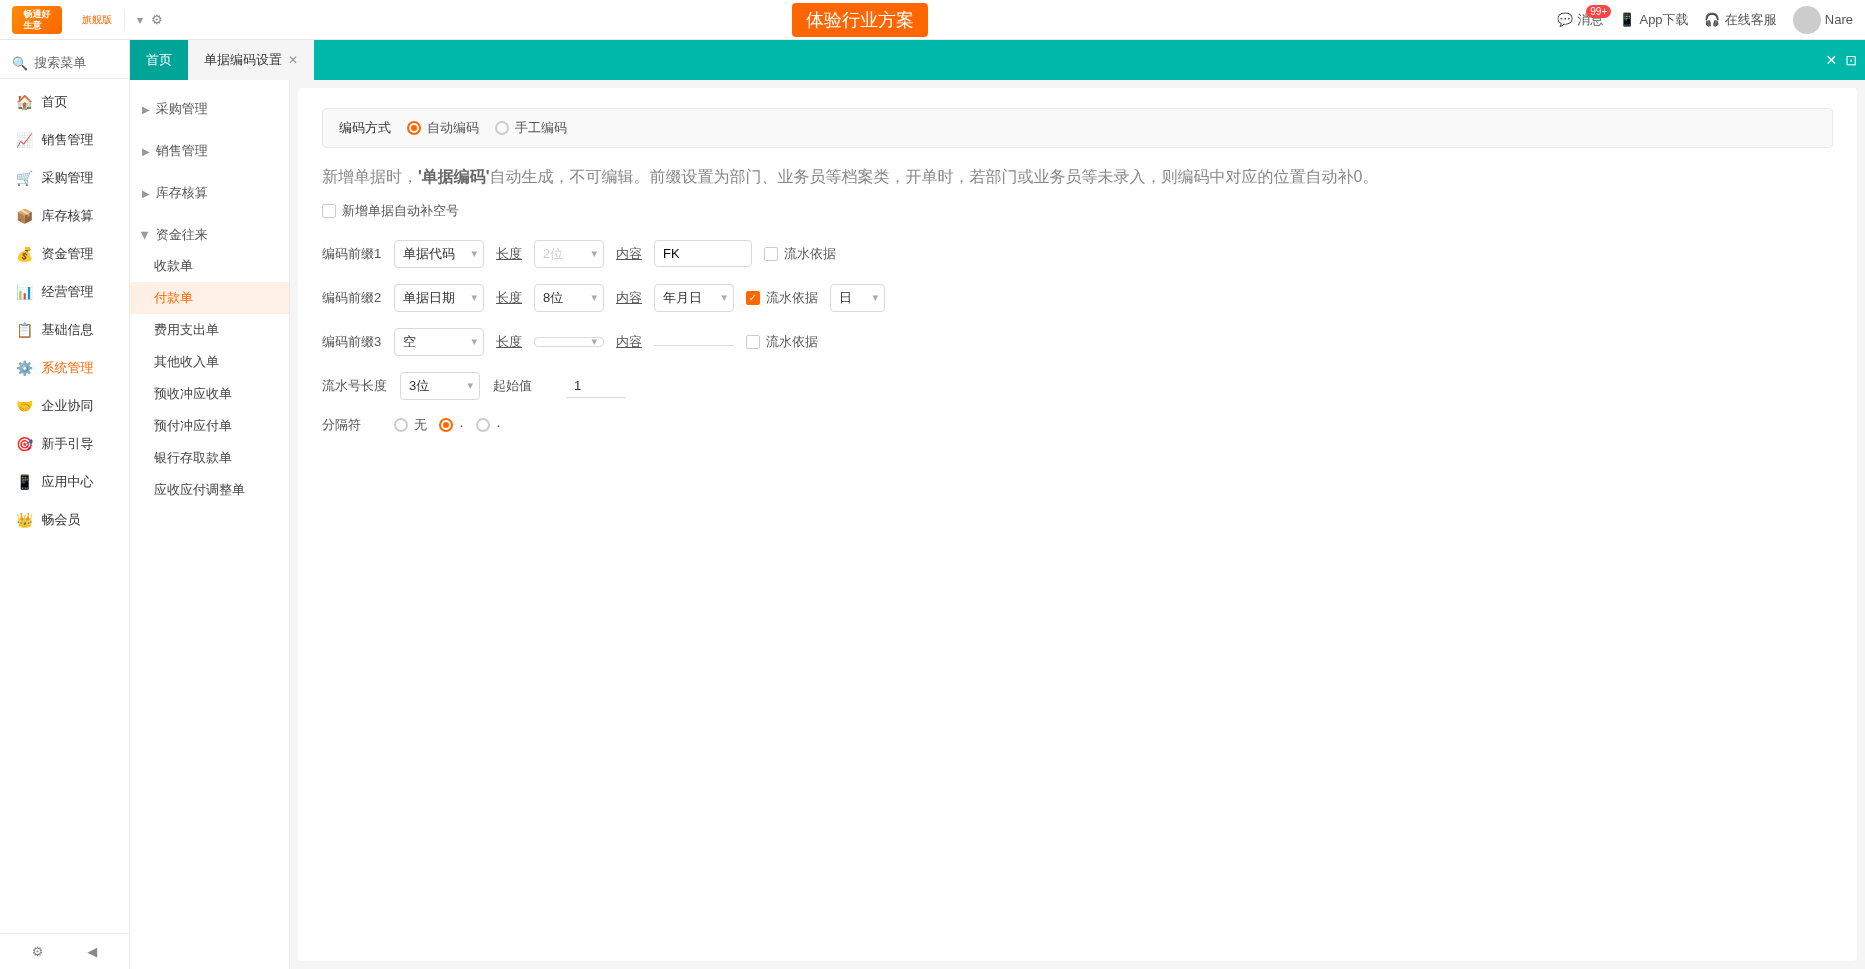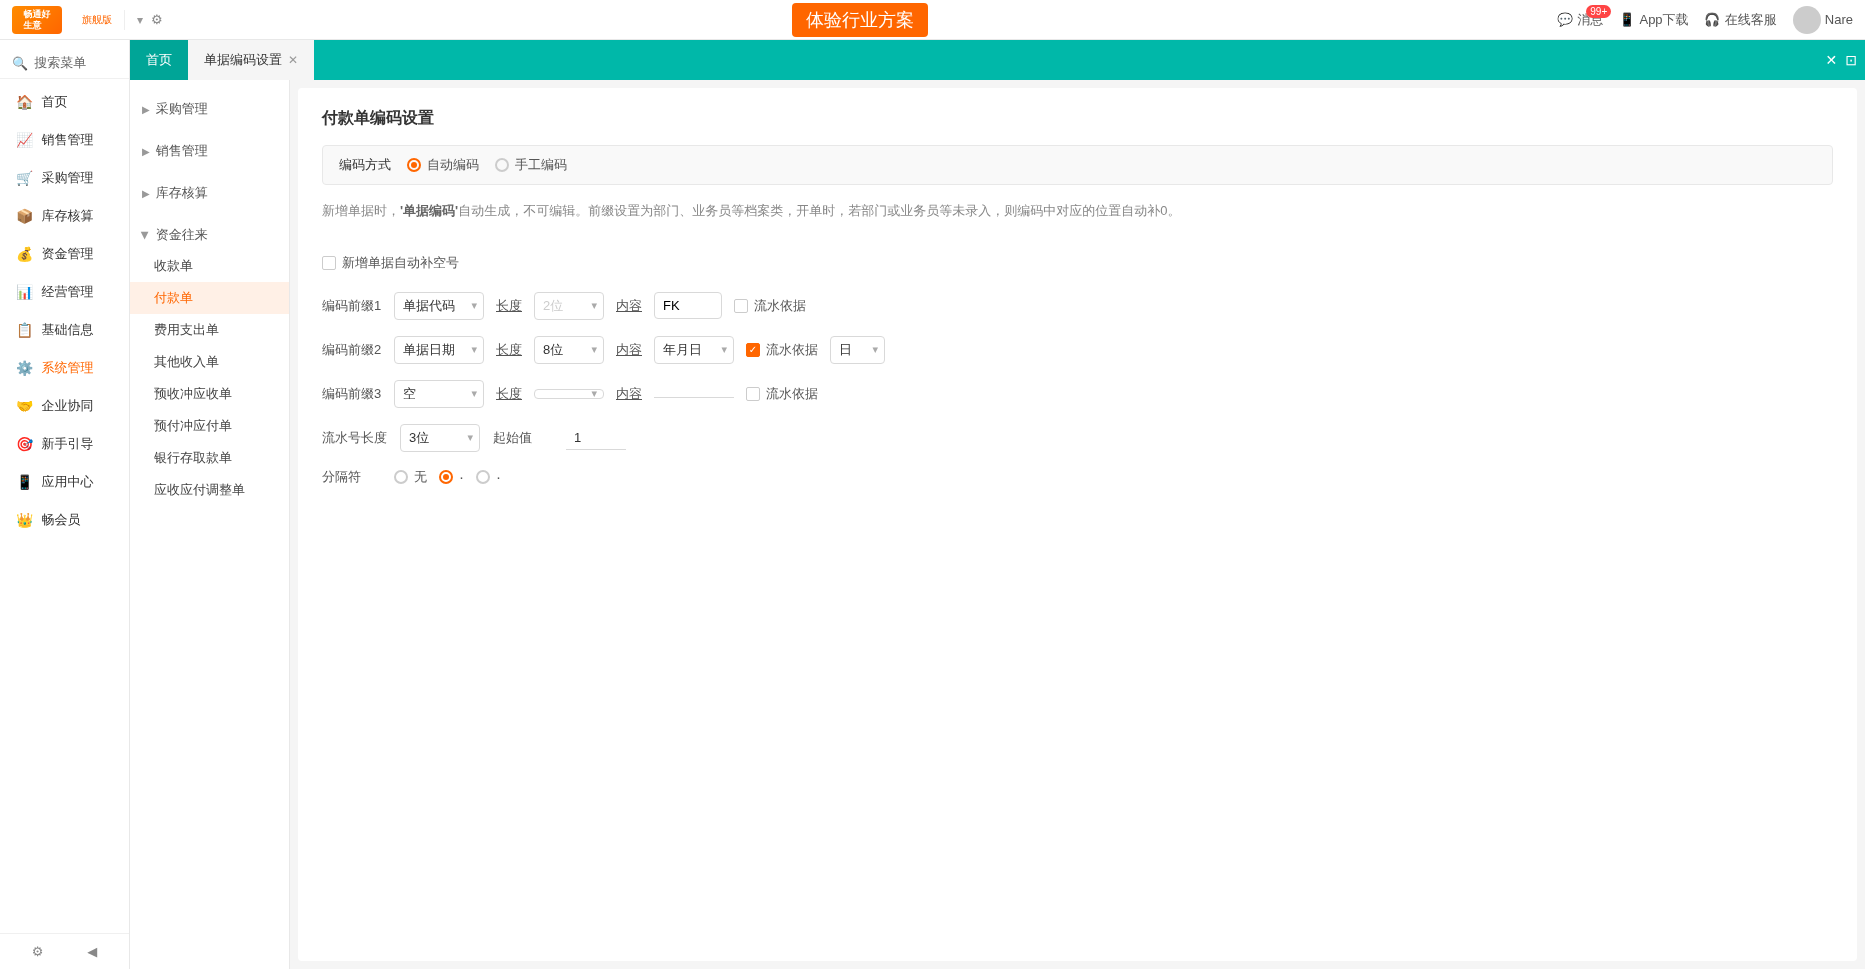--- a/index.html
+++ b/index.html
@@ -203,23 +203,23 @@
     .radio-custom.checked { border-color: #ff6600; }
     .radio-custom.checked::after {
       content: '';
       width: 6px; height: 6px;
       background: #ff6600;
       border-radius: 50%;
     }
 
     
     .info-text {
-      font-size: 13px;
+      font-size: 16px;
       color: #888;
-      margin-bottom: 32px;
+      margin-bottom: 12px;
       line-height: 1.6;
     }
     .info-text em { font-style: normal; font-weight: 600; color: #666; }
 
     
     .preview-box {
       border: 1px dashed #ffb380;
       background: #fff8f5;
       padding: 16px 24px;
       border-radius: 4px;
@@ -476,21 +476,20 @@
           <div class="sub-menu-item">预收冲应收单</div>
           <div class="sub-menu-item">预付冲应付单</div>
           <div class="sub-menu-item">银行存取款单</div>
           <div class="sub-menu-item">应收应付调整单</div>
         </div>
       </div>
 
       <div style="flex:1; display:flex; flex-direction:column; overflow:hidden;">
         <div class="page-content">
 
-          <div class="page-title">付款单编码设置</div>
 
           
           <div class="encoding-method">
             <span>编码方式</span>
             <div class="radio-group">
               <label class="radio-option">
                 <div class="radio-custom checked"></div>
                 <span>自动编码</span>
               </label>
               <label class="radio-option">
@@ -517,21 +516,21 @@
           <div class="config-row">
             <span class="config-label">编码前缀1</span>
             <div class="select-wrapper">
               <span>单据代码</span>
             </div>
             <span class="content-label">长度</span>
             <div class="select-wrapper" style="min-width:70px;">
               <span style="color:#ccc;">2位</span>
             </div>
             <span class="content-label">内容</span>
-            <input type="text" class="config-input" value="FK" style="width: 68px;">
+            <input type="text" class="config-input" value="FK" style="width: 98px;">
             <div class="inline-checkbox">
               <div class="checkbox-unchecked"></div>
               <span>流水依据</span>
             </div>
           </div>
 
           
           <div class="config-row">
             <span class="config-label">编码前缀2</span>
             <div class="select-wrapper">

